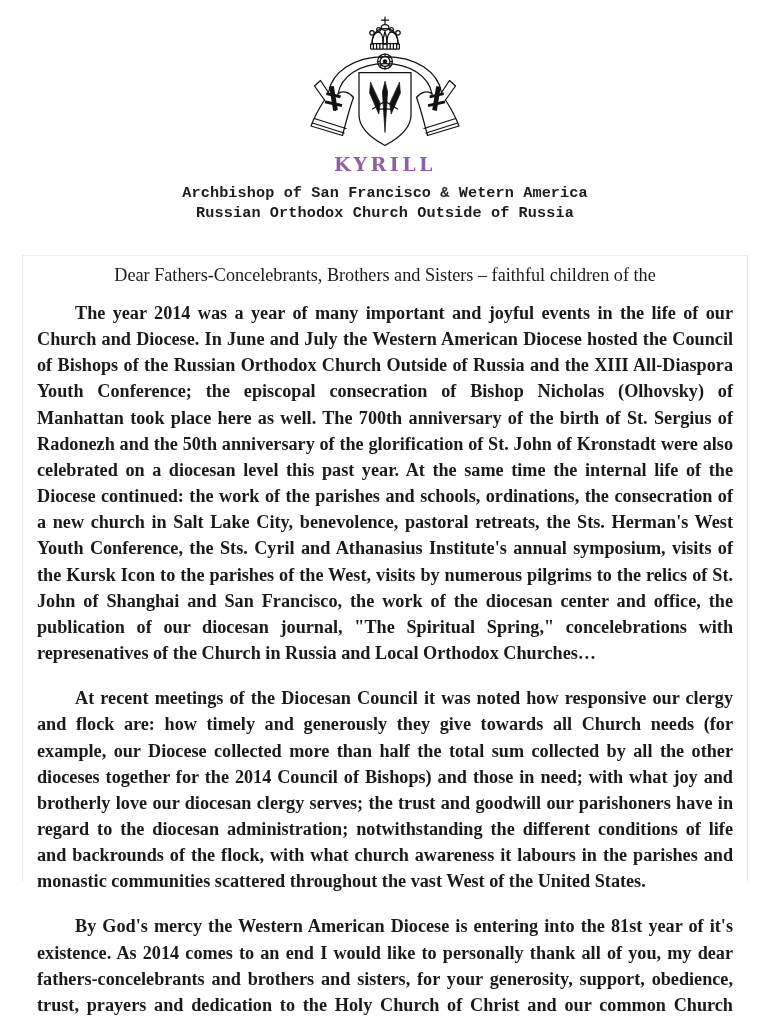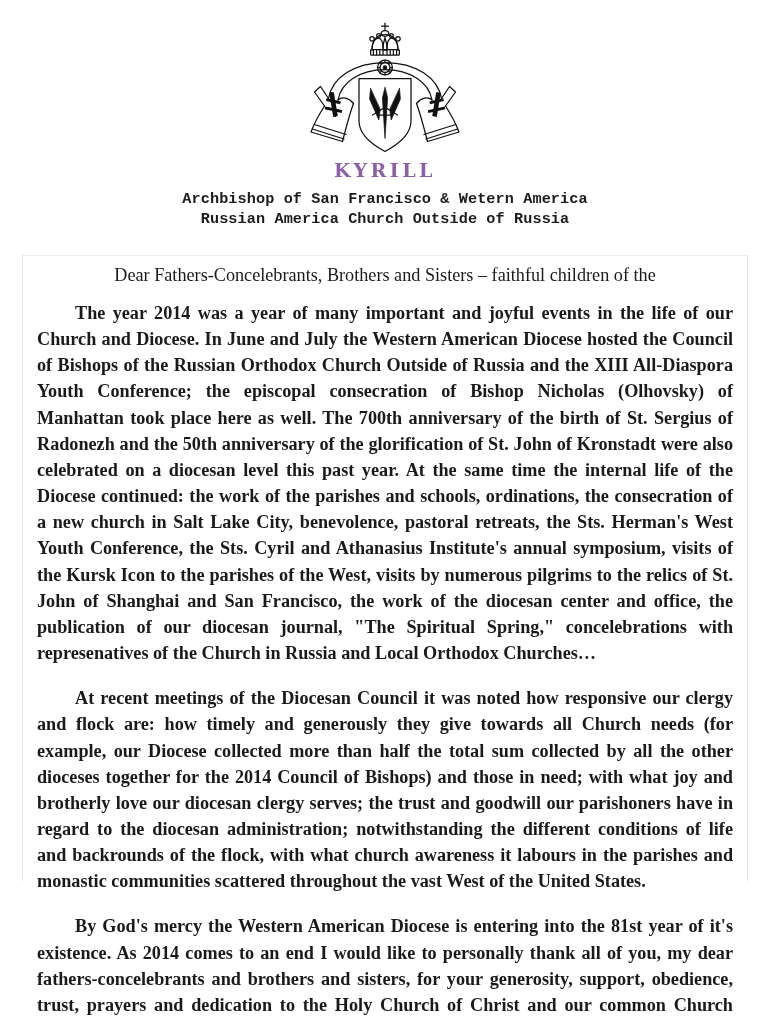--- a/index.html
+++ b/index.html
@@ -19,21 +19,21 @@
   .page {
     position: relative;
     width: 770px;
     height: 1024px;
     background: #ffffff;
     box-sizing: border-box;
   }
 
   
   .masthead {
-    padding-top: 20px;
+    padding-top: 14px;
     text-align: center;
   }
 
   .coa {
     display: block;
     margin: 0 auto;
     width: 166px;
     height: 140px;
   }
 
@@ -172,21 +172,21 @@
           <line x1="95.5" y1="95" x2="85" y2="88.5"></line>
         </g>
 
       </g>
     </svg>
 
     <div class="bishop-name">KYRILL</div>
 
     <div class="titles">
       <span class="title-line">Archbishop of San Francisco &amp; Wetern America</span>
-      <span class="title-line">Russian America Church Outside of Russia</span>
+      <span class="title-line">Russian Orthodox Church Outside of Russia</span>
     </div>
   </div>
 
   <div class="letter">
 
     <div class="salutation">
       <span class="sal-line">Dear Fathers-Concelebrants, Brothers and Sisters – faithful children of the</span>
     </div>
 
     <p class="body-text">The year 2014 was a year of many important and joyful events in the life of our Church and Diocese. In June and July the Western American Diocese hosted the Council of Bishops of the Russian Orthodox Church Outside of Russia and the XIII All-Diaspora Youth Conference; the episcopal consecration of Bishop Nicholas (Olhovsky) of Manhattan took place here as well. The 700th anniversary of the birth of St. Sergius of Radonezh and the 50th anniversary of the glorification of St. John of Kronstadt were also celebrated on a diocesan level this past year. At the same time the internal life of the Diocese continued: the work of the parishes and schools, ordinations, the consecration of a new church in Salt Lake City, benevolence, pastoral retreats, the Sts. Herman's West Youth Conference, the Sts. Cyril and Athanasius Institute's annual symposium, visits of the Kursk Icon to the parishes of the West, visits by numerous pilgrims to the relics of St. John of Shanghai and San Francisco, the work of the diocesan center and office, the publication of our diocesan journal, "The Spiritual Spring," concelebrations with represenatives of the Church in Russia and Local Orthodox Churches…</p>

